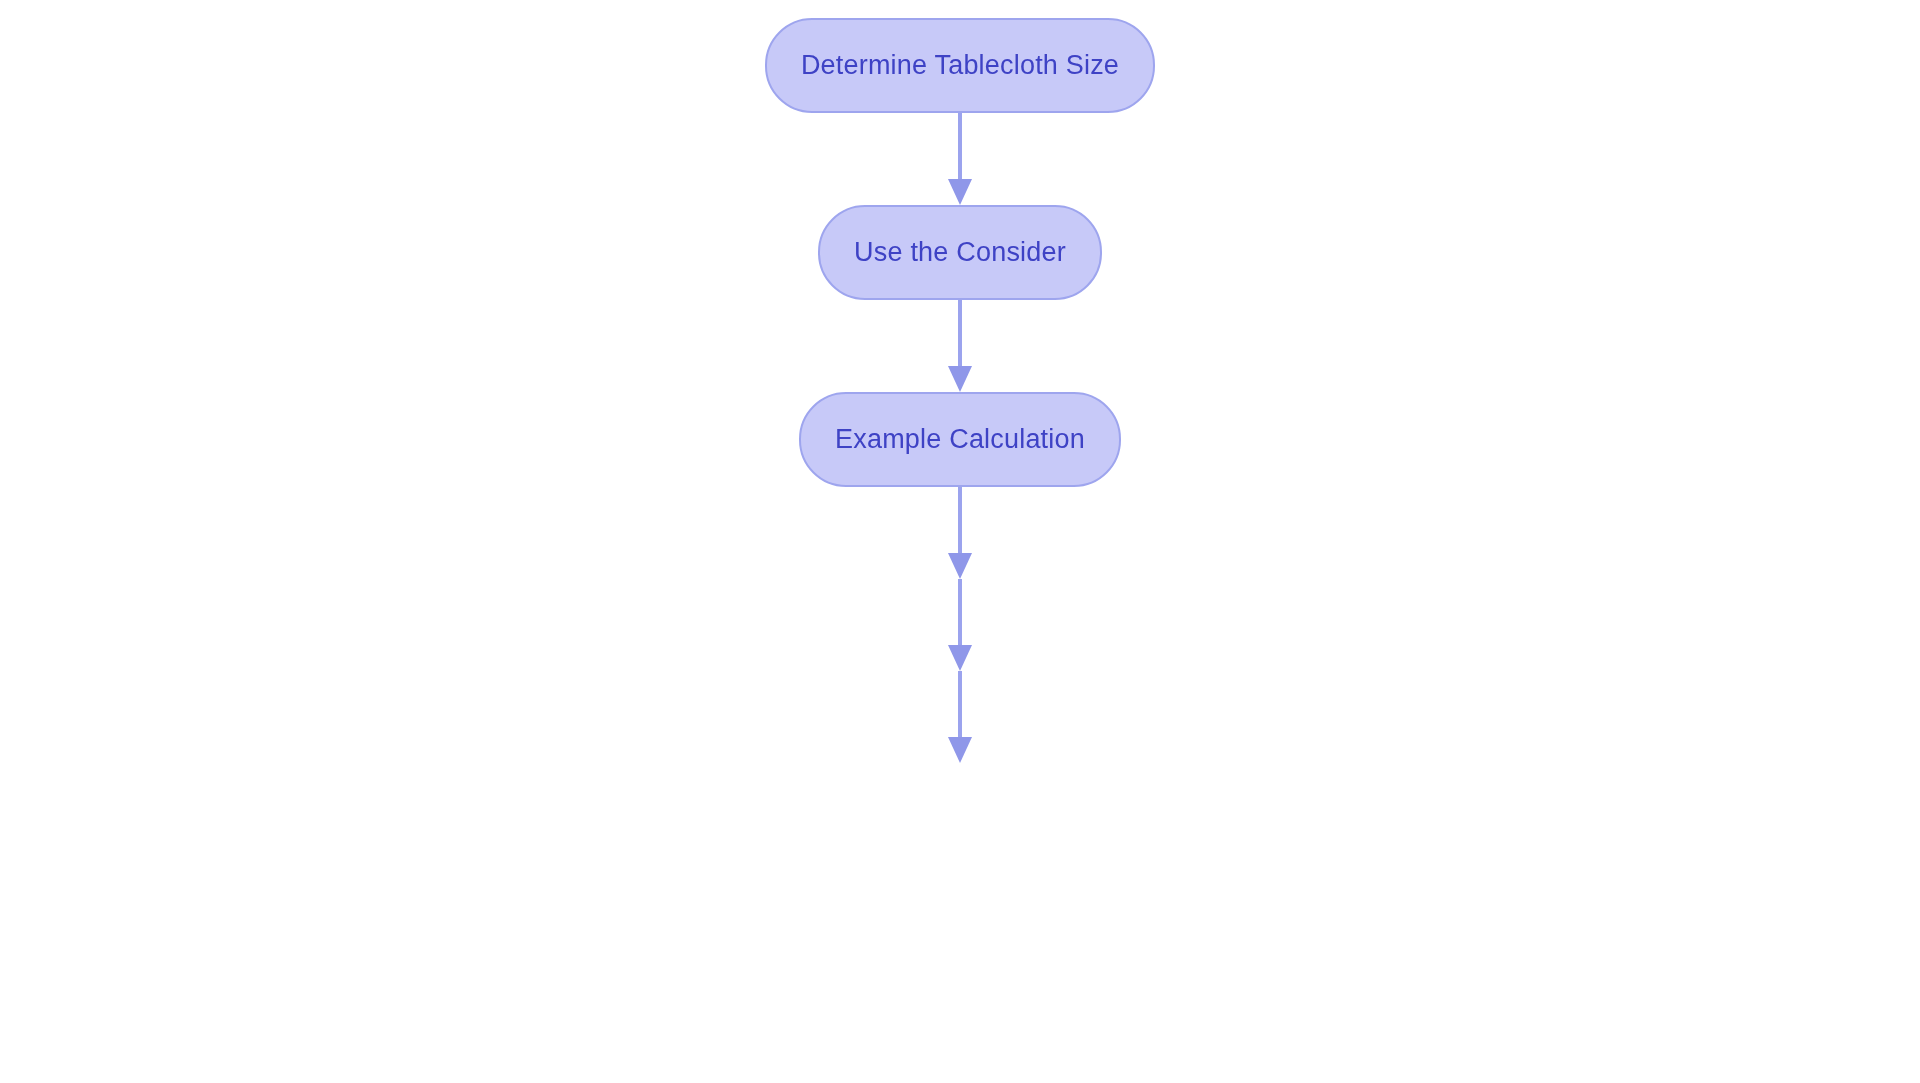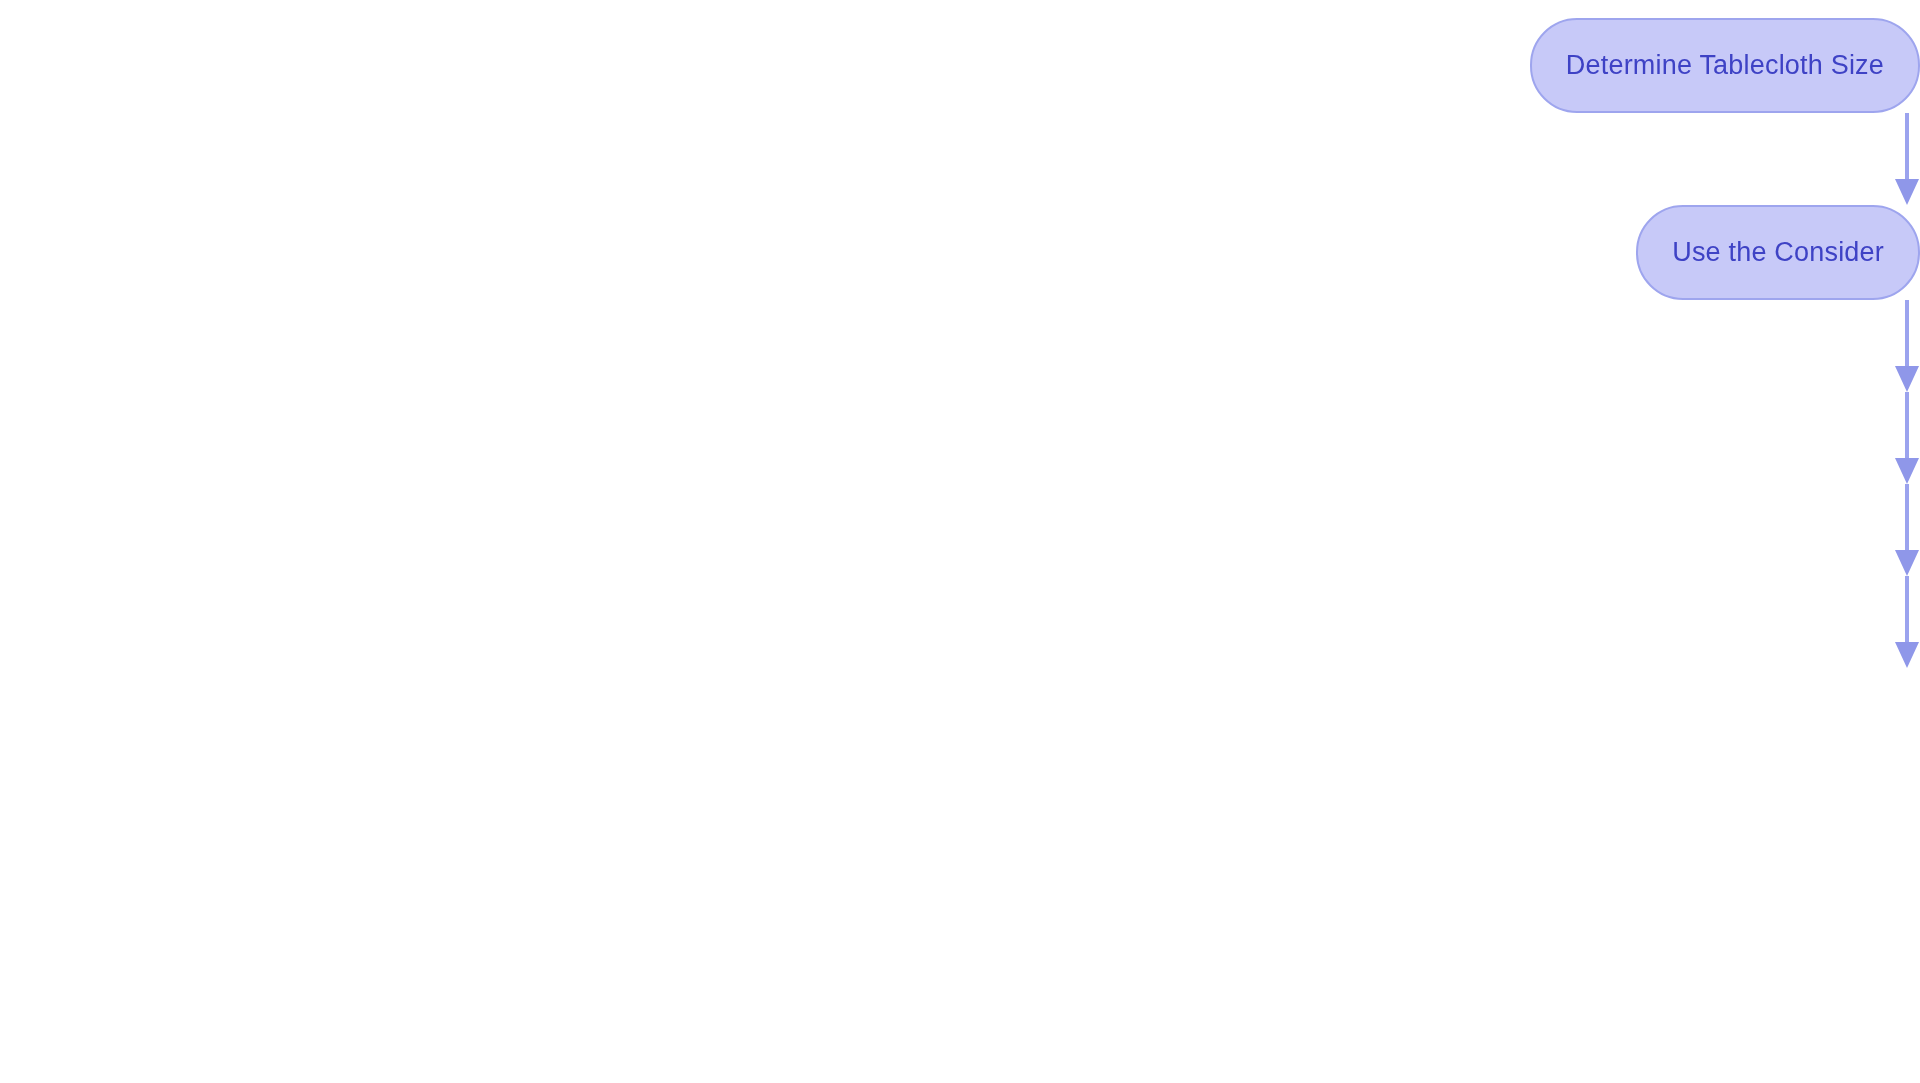--- a/index.html
+++ b/index.html
@@ -21,21 +21,21 @@
   .canvas {
     width: 1920px;
     height: 1083px;
     position: relative;
   }
   .flow {
     width: 100%;
     padding-top: 18px;
     display: flex;
     flex-direction: column;
-    align-items: flex-end;
+    align-items: center;
   }
   .node {
     height: 95px;
     border-radius: 47px;
     background: var(--node-fill);
     border: 2px solid var(--node-border);
     color: var(--node-text);
     display: flex;
     align-items: center;
     justify-content: center;
@@ -93,20 +93,21 @@
       <span class="head"></span>
     </div>
 
     <div class="node n2">Use the Consider</div>
 
     <div class="connector">
       <span class="line"></span>
       <span class="head"></span>
     </div>
 
+    <div class="node n3">Example Calculation</div>
 
     <div class="connector">
       <span class="line"></span>
       <span class="head"></span>
     </div>
 
 
     <div class="connector">
       <span class="line"></span>
       <span class="head"></span>

